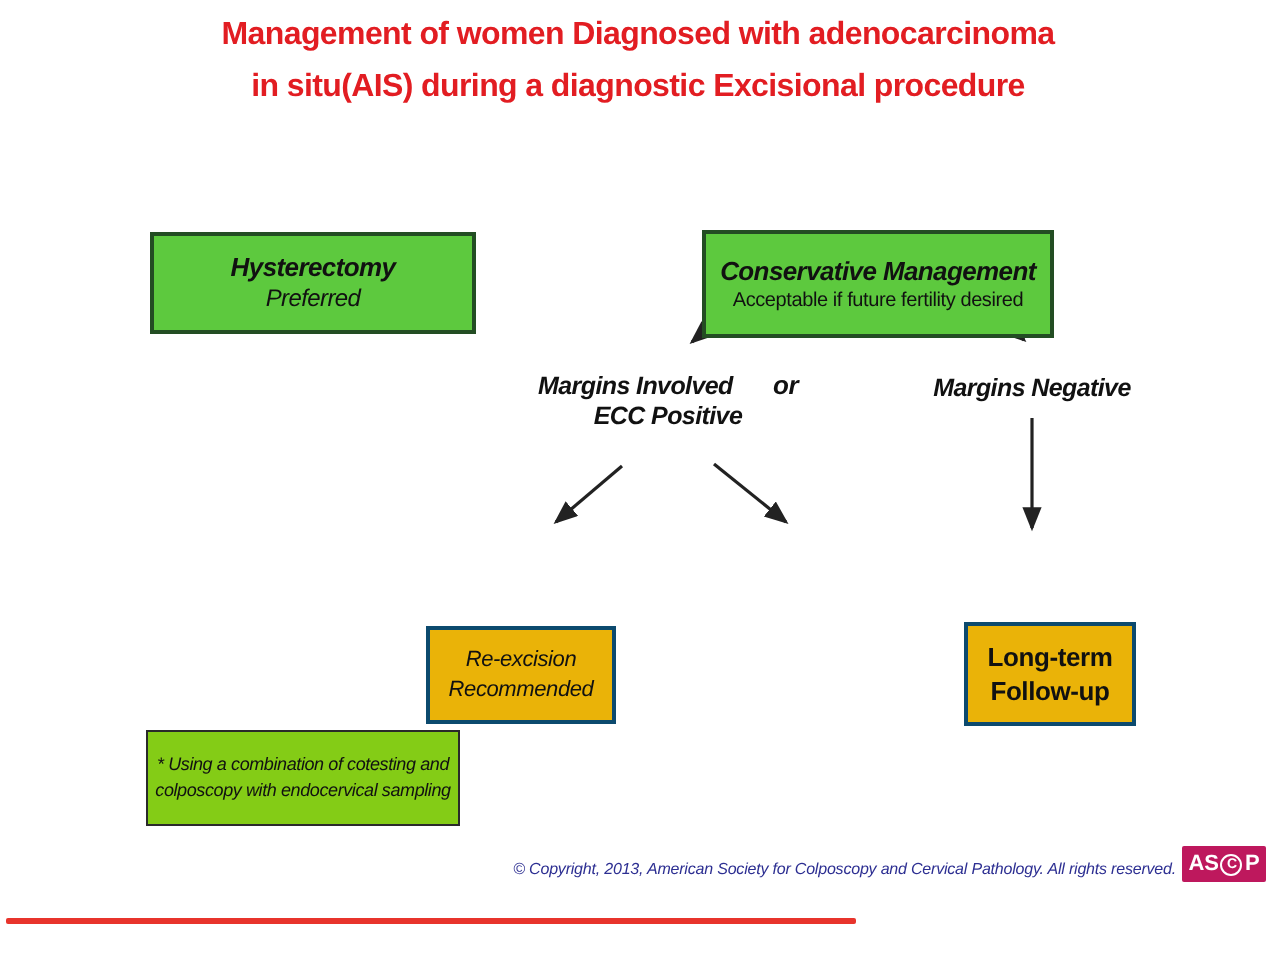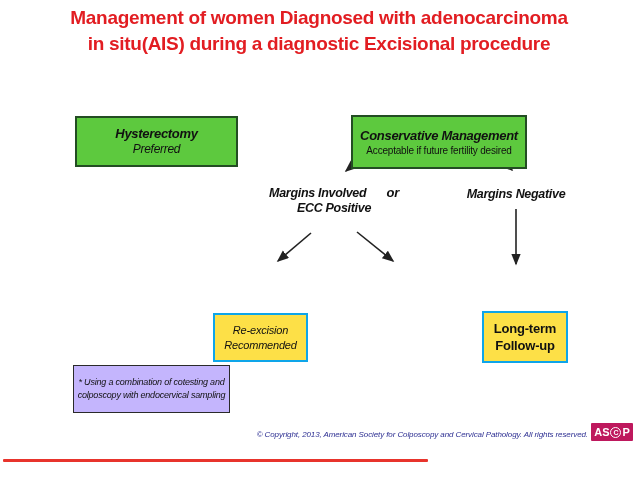--- a/index.html
+++ b/index.html
@@ -3,32 +3,32 @@
 <meta charset="utf-8">
 <style>
   html, body { margin:0; padding:0; background:#fff; }
   .canvas {
     position:relative; width:638px; height:478px; background:#ffffff;
     font-family:"Liberation Sans", sans-serif; overflow:hidden;
   }
   .title {
     position:absolute; top:5px; left:0; width:100%;
     text-align:center; color:#e21d22; font-weight:bold;
-    font-size:19px; line-height:26px; letter-spacing:-0.3px;
+    font-size:16px; line-height:26px; letter-spacing:-0.3px;
   }
   .arrows { position:absolute; left:0; top:0; width:638px; height:478px; pointer-events:none; }
   .box {
     position:absolute; box-sizing:border-box;
     display:flex; flex-direction:column; justify-content:center; align-items:center;
     text-align:center;
     margin-top:32px;
   }
   .green  { background:#5dc93e; border:2px solid #234d23; }
-  .blue   { background:#fde047; border:2px solid #0ea5e9; }
-  .lav    { background:#c4b5fd; border:1.5px solid #2a2a2a; }
+  .blue   { background:#eab308; border:2px solid #0c4a6e; }
+  .lav    { background:#84cc16; border:1.5px solid #2a2a2a; }
   .node-title { font-weight:bold; font-style:italic; font-size:13px; line-height:16px; color:#111; letter-spacing:-0.3px; }
   .node-sub   { font-style:italic; font-size:12px; line-height:15px; color:#111; letter-spacing:-0.3px; }
   .node-sub-sm{ font-size:10px; line-height:13px; color:#111; letter-spacing:-0.2px; }
   .branch-label {
     position:absolute; text-align:center; color:#111;
     font-weight:bold; font-style:italic; font-size:12.5px; line-height:15px; letter-spacing:-0.3px;
   }
   .branch-label .small-or { font-size:13px; font-weight:bold;margin-left:17px; }
   .blue-txt { font-style:italic; font-size:11px; line-height:15px; color:#111; letter-spacing:-0.2px; }
   .bold-txt { font-weight:bold; font-size:13px; line-height:17px; color:#111; letter-spacing:-0.2px; }

